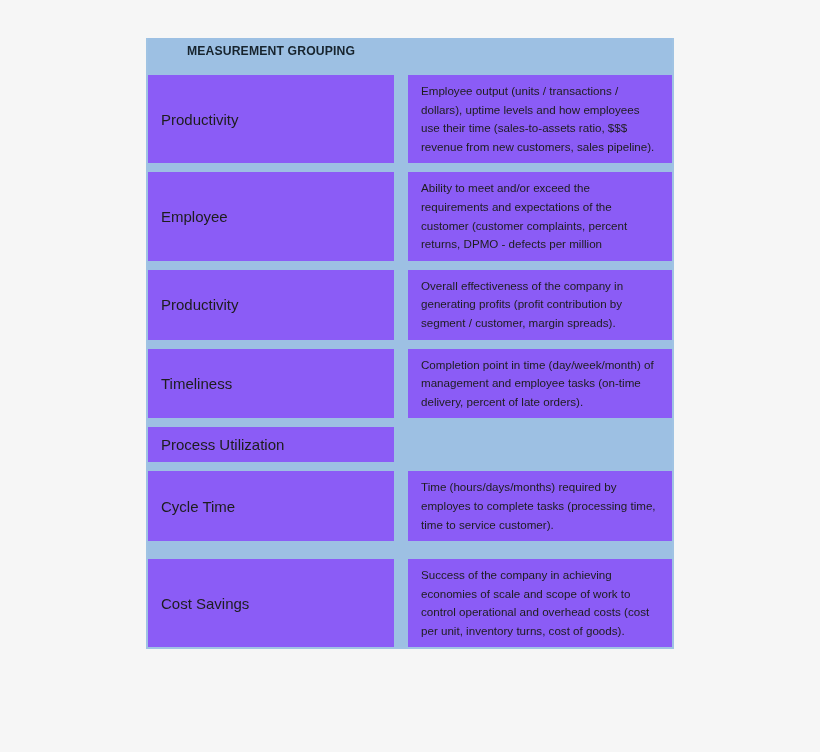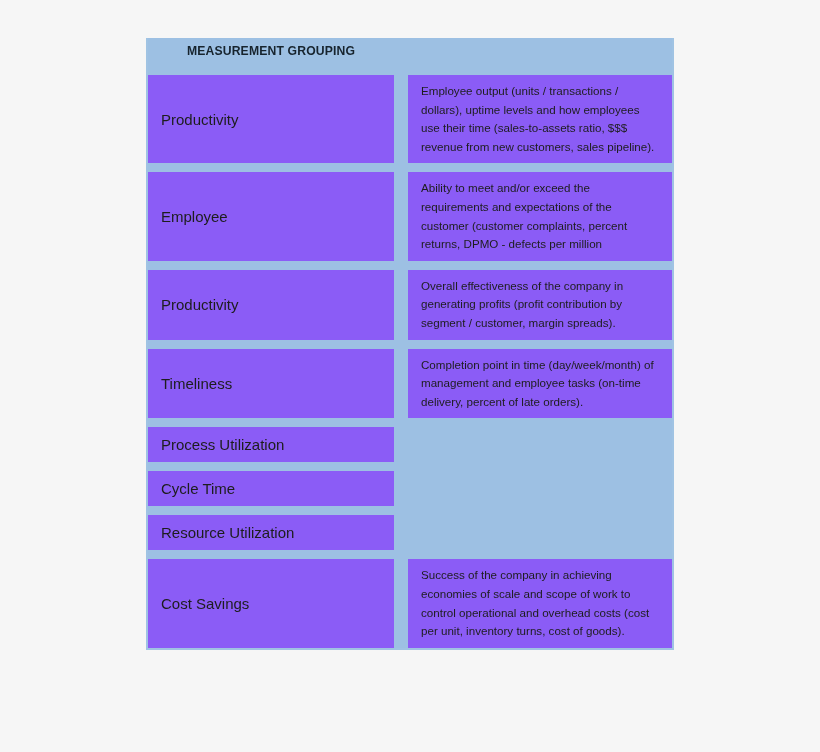--- a/index.html
+++ b/index.html
@@ -116,23 +116,23 @@
         </div>
         <div class="row">
           <div class="cell cell-group">Timeliness</div>
           <div class="cell cell-scope">Completion point in time (day/week/month) of management and employee tasks (on-time delivery, percent of late orders).</div>
         </div>
         <div class="row">
           <div class="cell cell-group">Process Utilization</div>
         </div>
         <div class="row">
           <div class="cell cell-group">Cycle Time</div>
+          <div class="cell cell-scope">Time (hours/days/months) required by employes to complete tasks (processing time, time to service customer).</div>
         </div>
         <div class="row">
-          <div class="cell cell-group">Resource Utilization</div>
         </div>
         <div class="row">
           <div class="cell cell-group">Cost Savings</div>
           <div class="cell cell-scope">Success of the company in achieving economies of scale and scope of work to control operational and overhead costs (cost per unit, inventory turns, cost of goods).</div>
         </div>
       </div>
 
   </div>
 
 </div>

